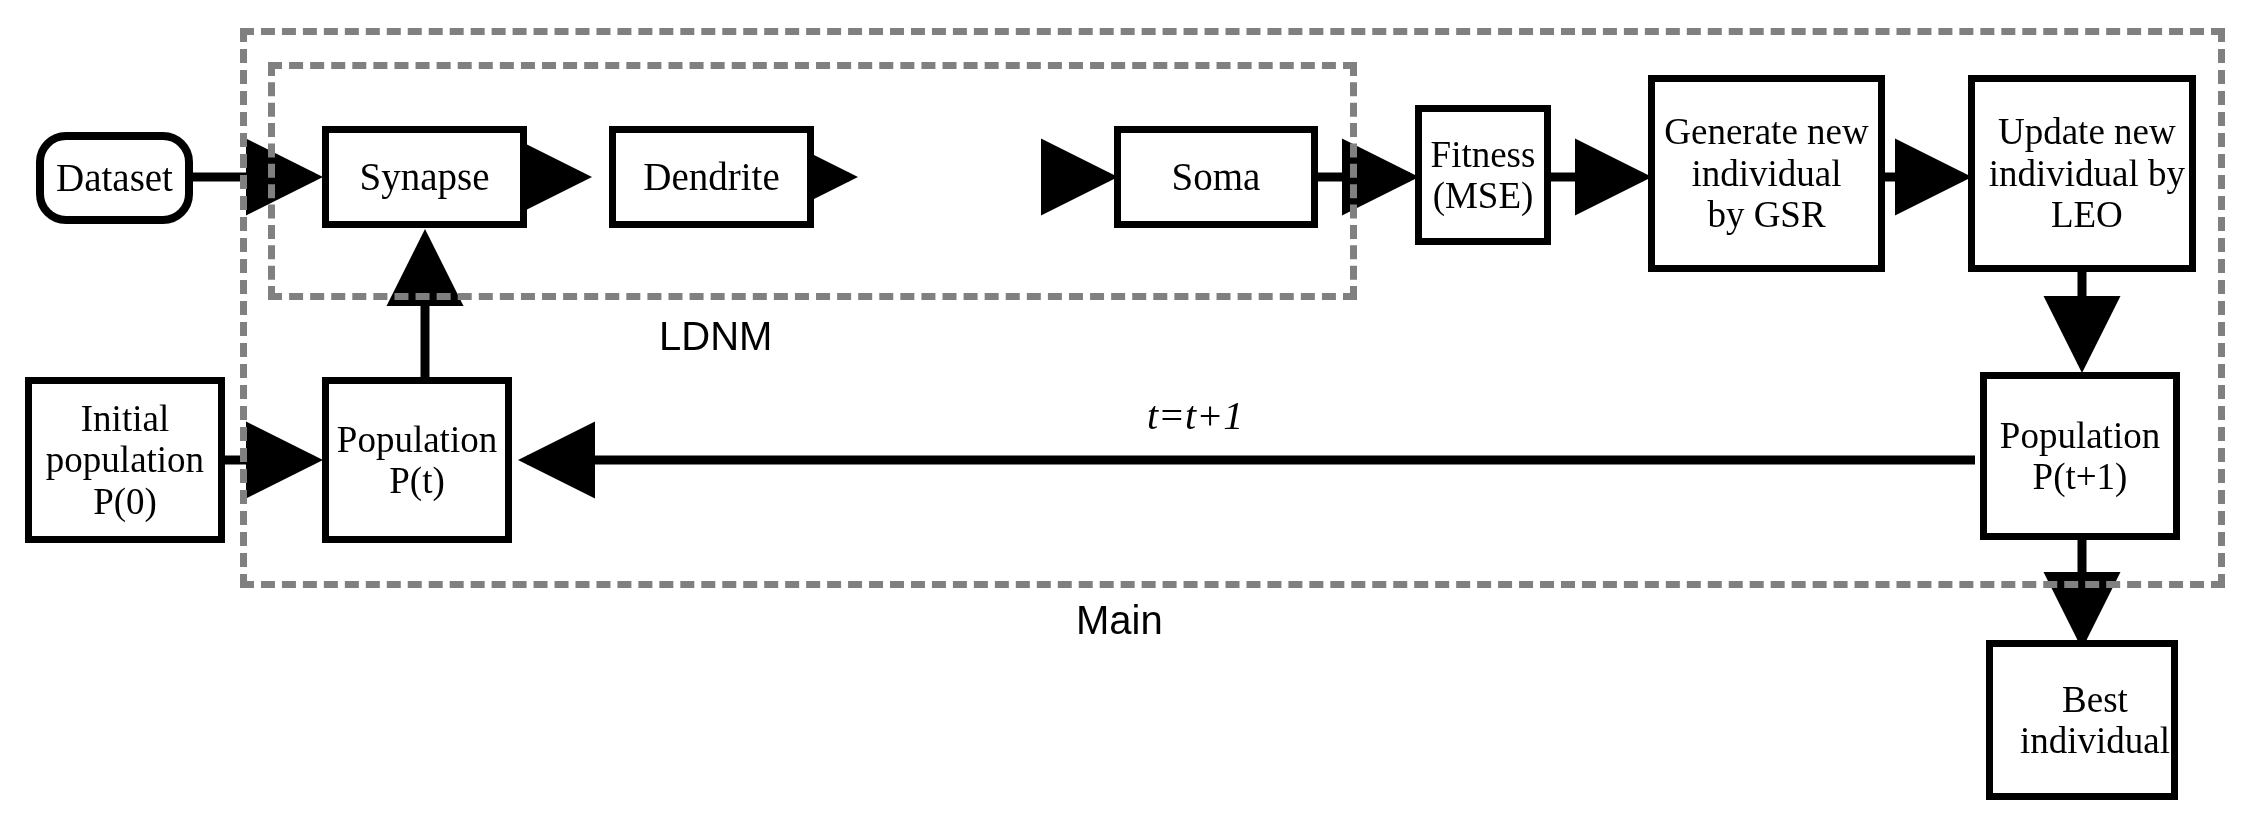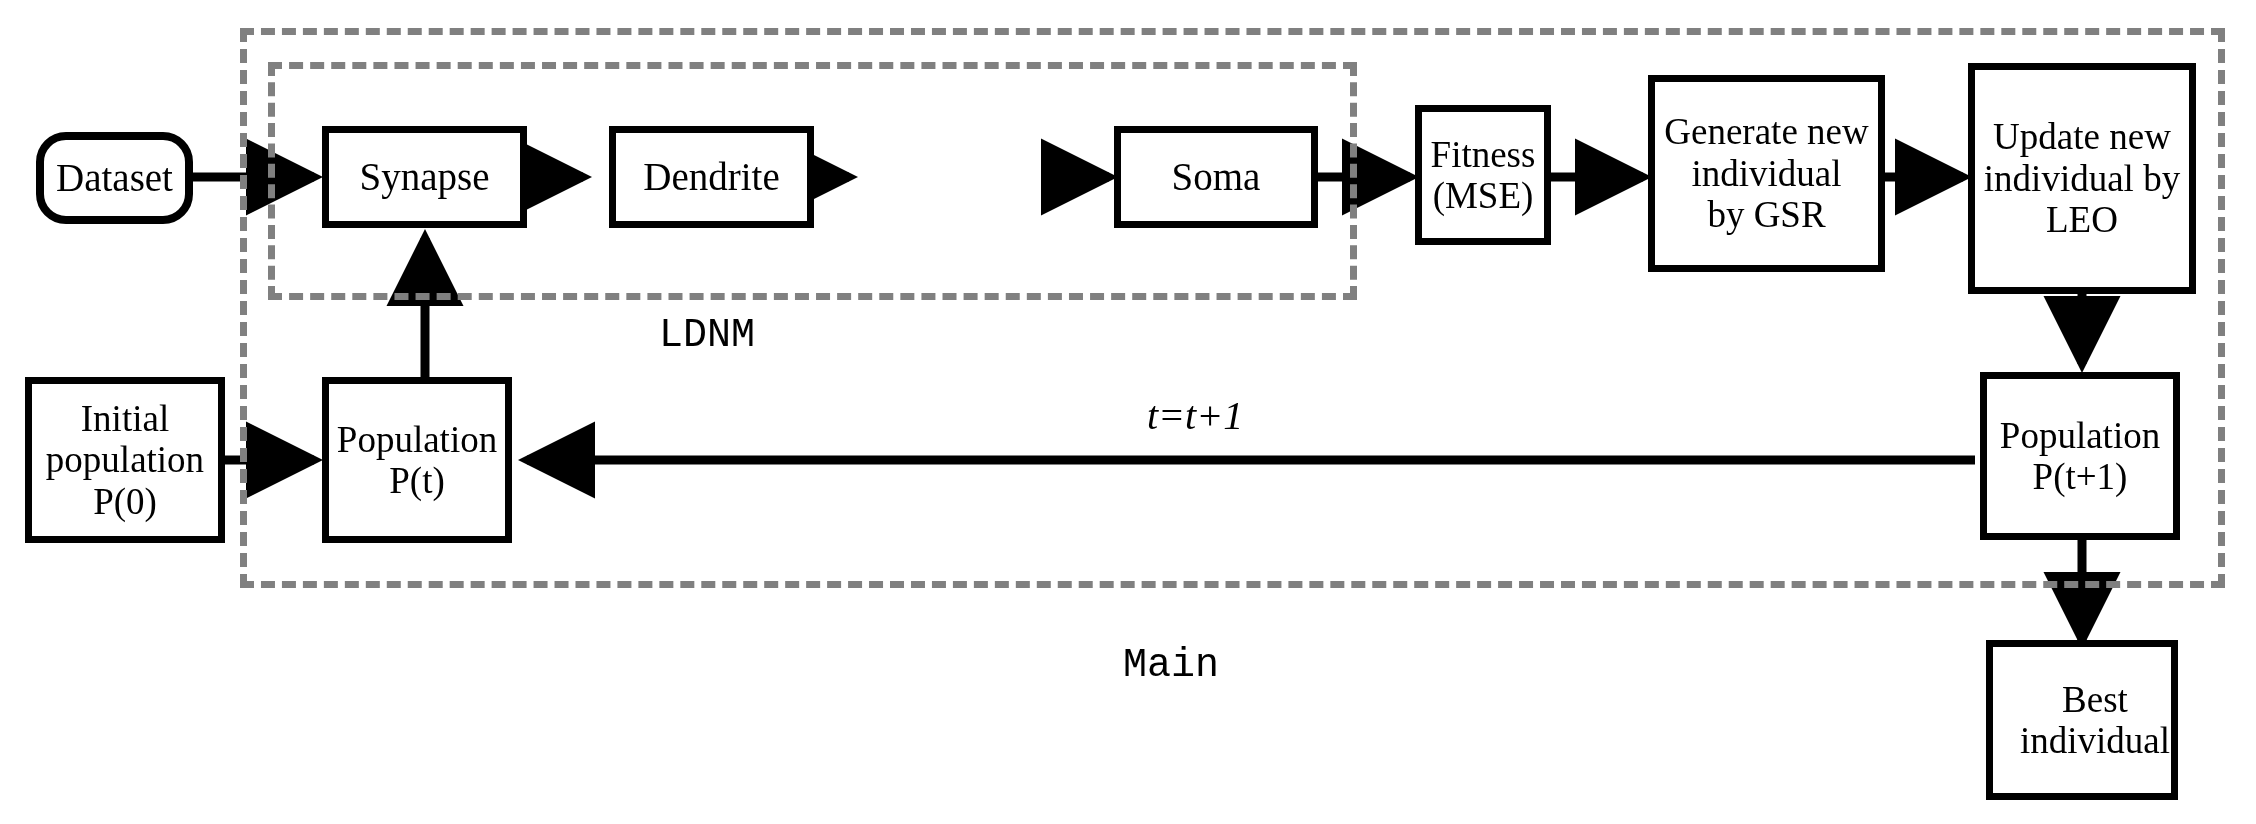--- a/index.html
+++ b/index.html
@@ -51,21 +51,21 @@
   .group-box {
     position: absolute;
     box-sizing: border-box;
     border: 7px dashed #808080;
     background: transparent;
     z-index: 1;
   }
   .group-label {
     position: absolute;
     color: #000000;
-    font-family: Liberation Mono, monospace;
+    font-family: Liberation Sans, sans-serif;
     font-size: 40px;
     line-height: 1;
     white-space: nowrap;
     z-index: 4;
   }
   .edge-label {
     position: absolute;
     color: #000000;
     font-family: "Liberation Serif", "DejaVu Serif", serif;
     font-size: 40px;
@@ -136,21 +136,21 @@
     <span class="lbl">Fitness
 (MSE)</span>
   </div>
 
   <div class="node" style="left:1648px; top:75px; width:237px; height:197px; font-size:37px;">
     <span class="lbl">Generate new
 individual
 by GSR</span>
   </div>
 
-  <div class="node" style="left:1968px; top:63px; width:228px; height:231px; font-size:37px;">
+  <div class="node" style="left:1968px; top:75px; width:228px; height:197px; font-size:37px;justify-content:flex-end;">
     <span class="lbl">Update new
 individual by
 LEO</span>
   </div>
 
   <div class="node" style="left:25px; top:377px; width:200px; height:166px; font-size:37px;">
     <span class="lbl">Initial
 population
 P(0)</span>
   </div>
@@ -167,21 +167,21 @@
 
   <div class="node" style="left:1986px; top:640px; width:192px; height:160px; font-size:37px;padding-left:26px;">
     <span class="lbl">Best
 individual</span>
   </div>
 
   <div class="group-label" style="left:659px; top:316px;">
     <span>LDNM</span>
   </div>
 
-  <div class="group-label" style="left:1123px; top:600px;margin-top:46px;">
+  <div class="group-label" style="left:1076px; top:600px;">
     <span>Main</span>
   </div>
 
   <div class="edge-label" style="left:1147px; top:396px;">
     <span>t=t+1</span>
   </div>
 
 </div>
 
 </body></html>

